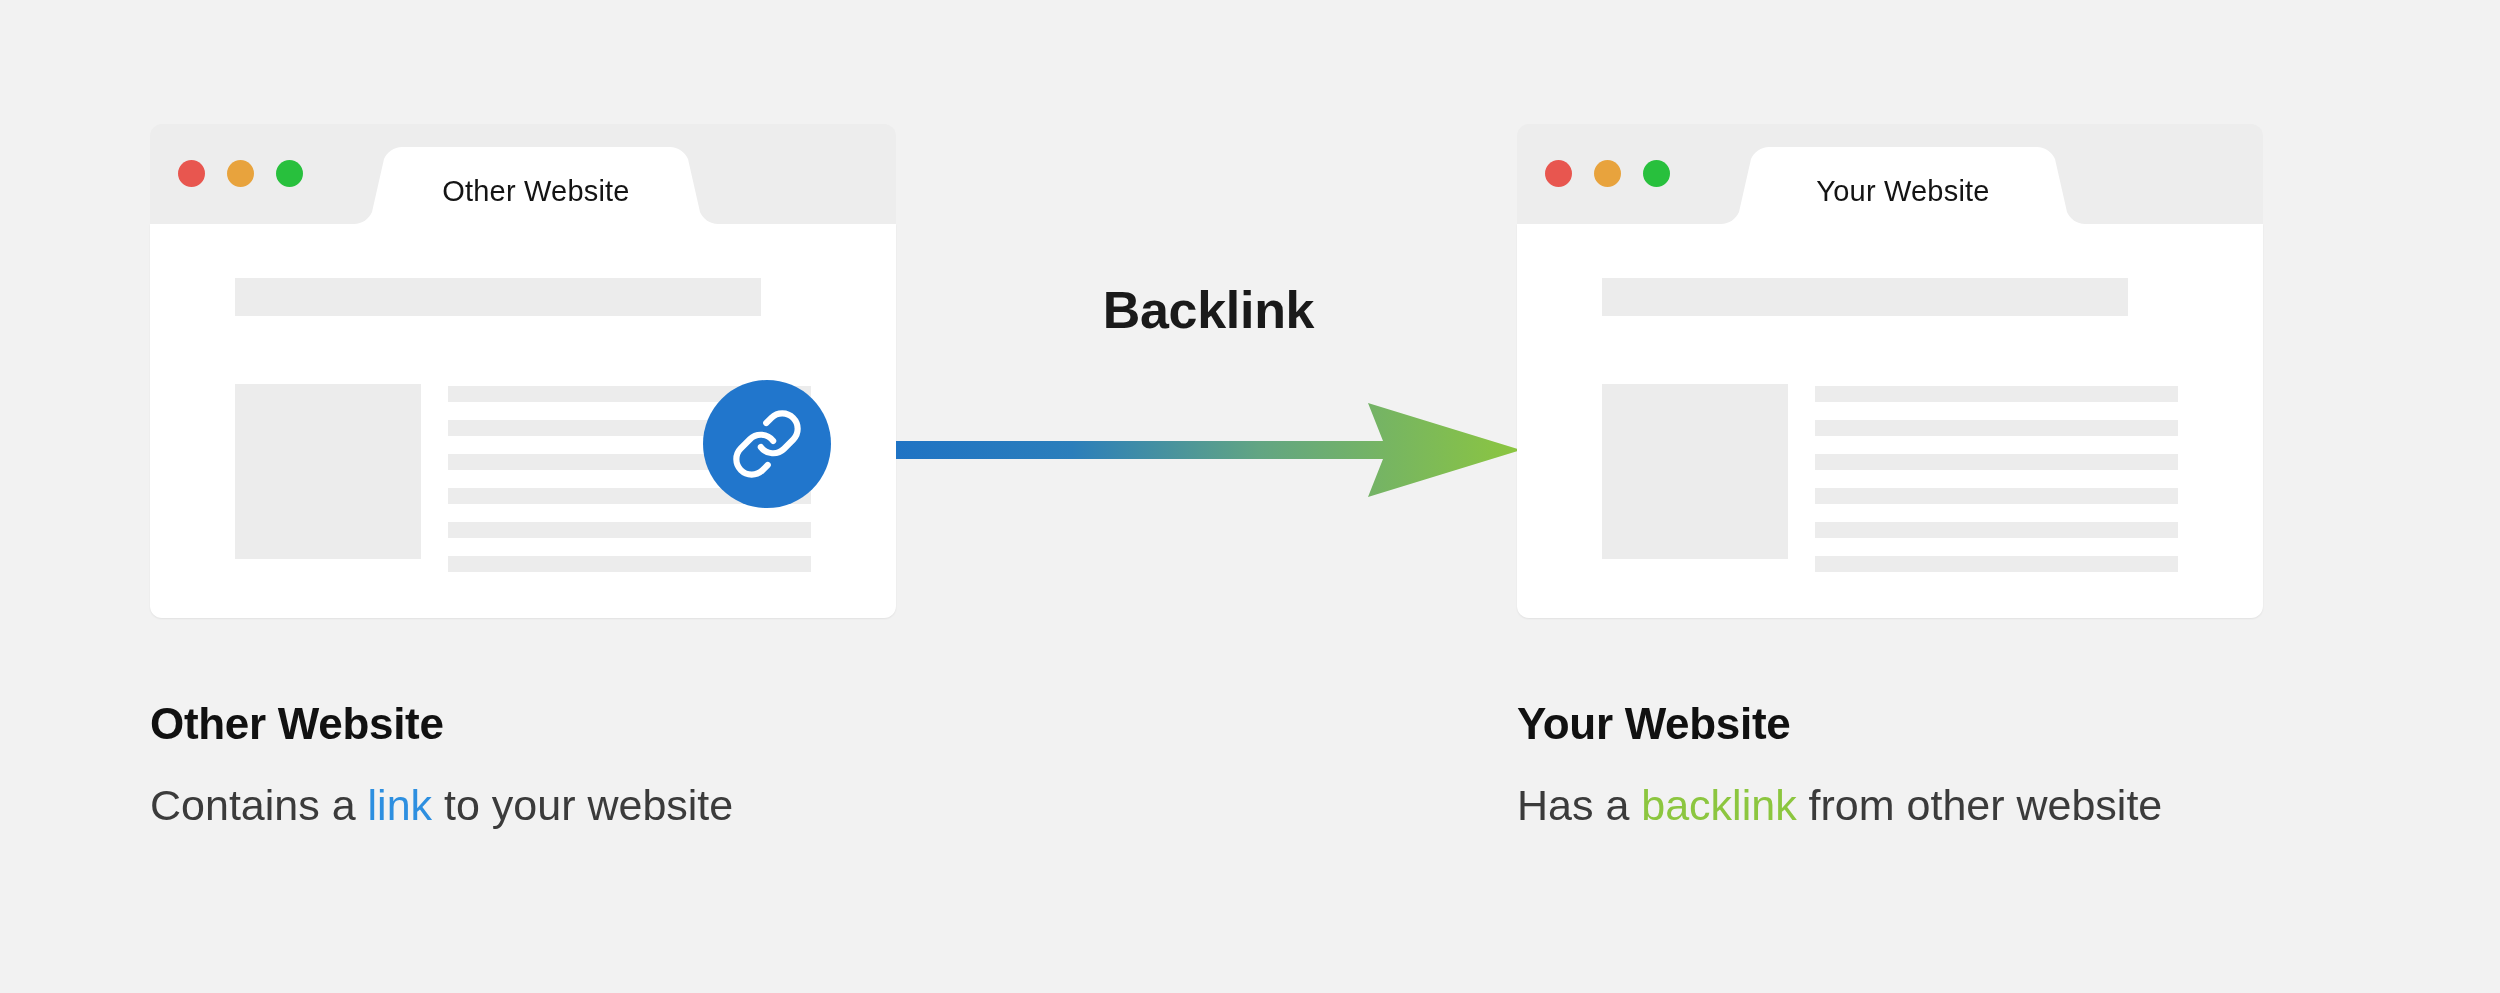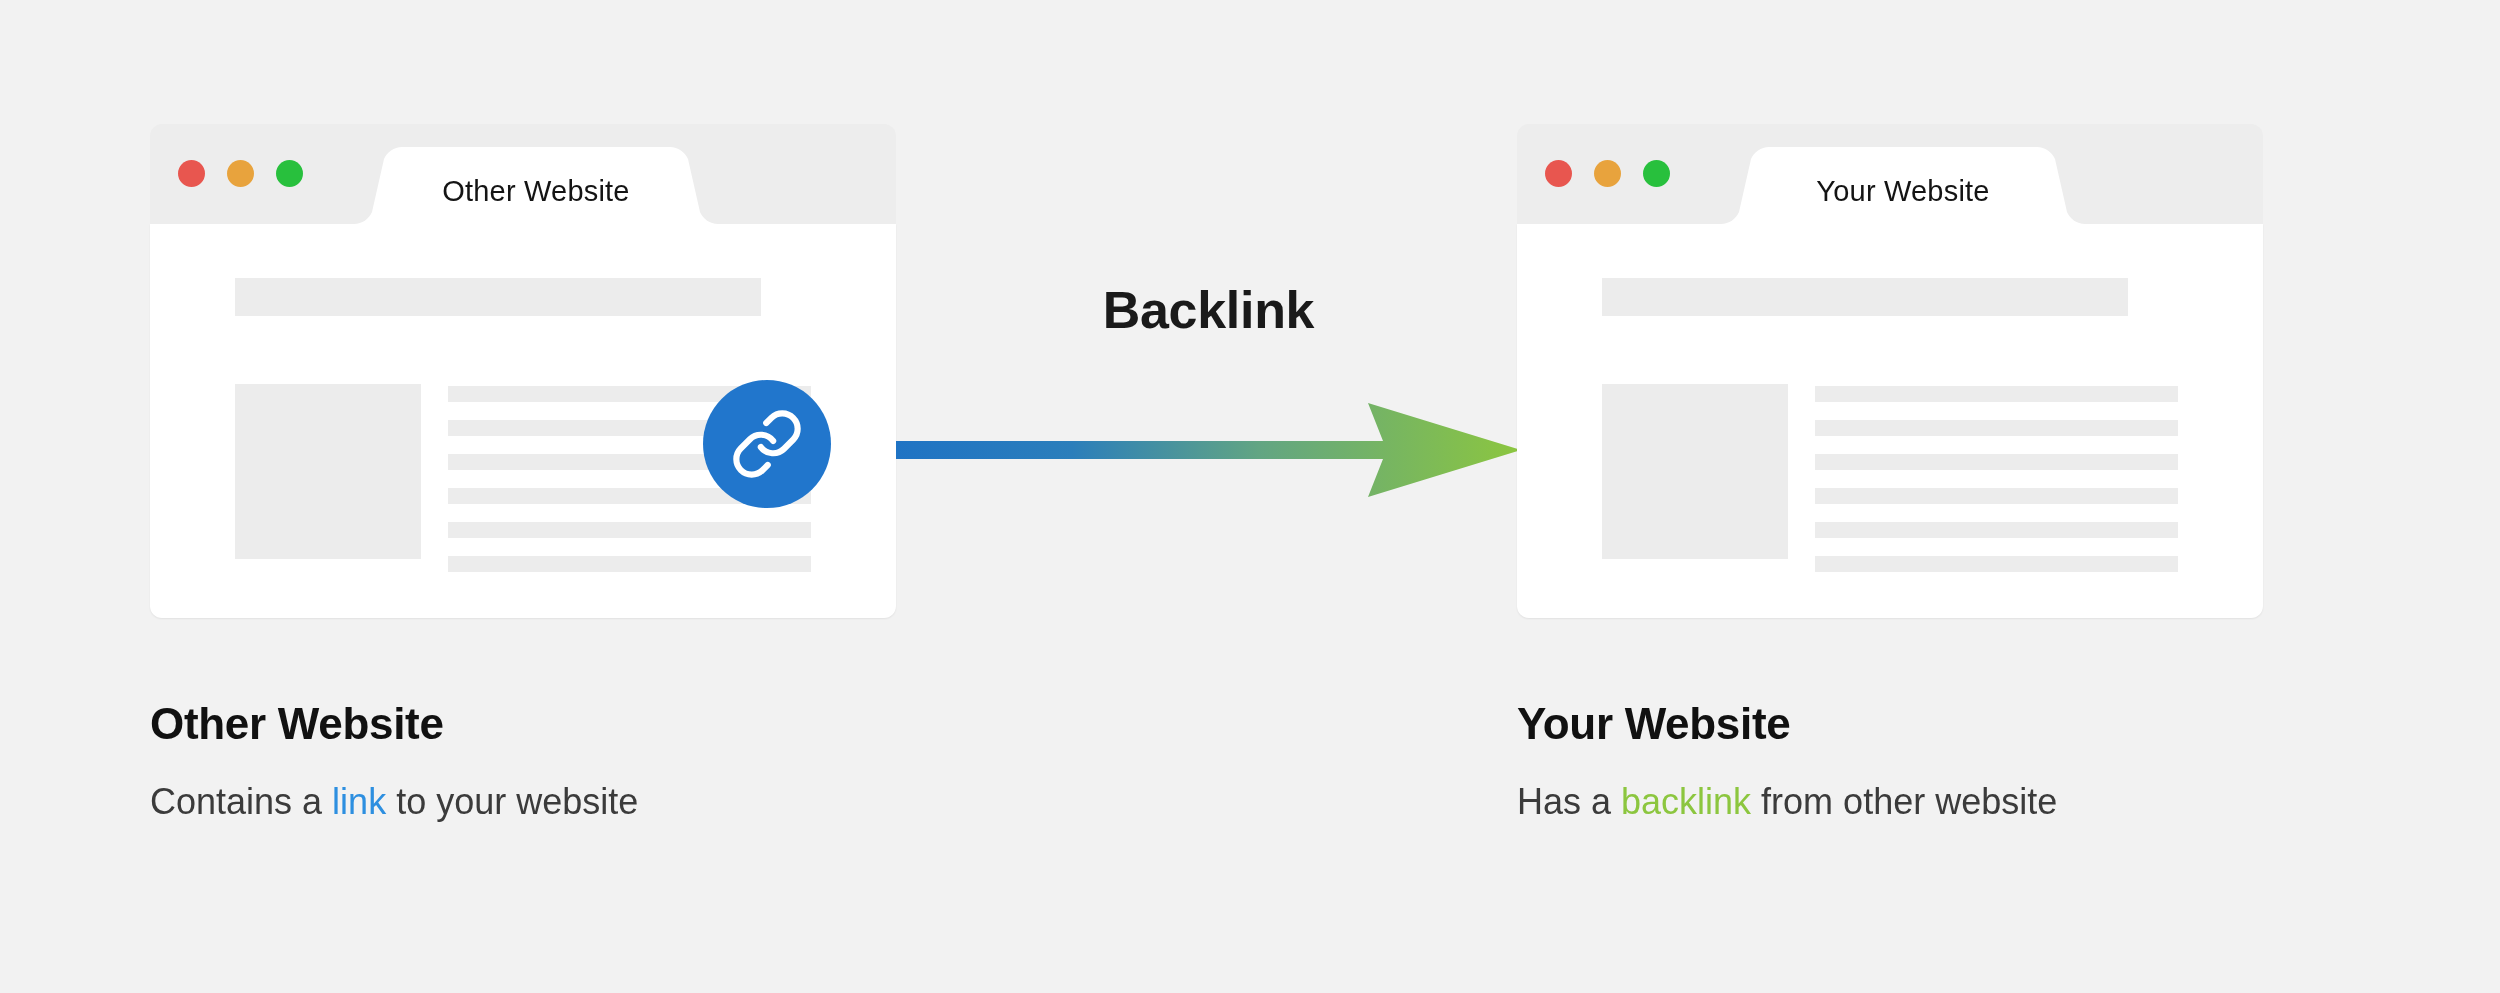--- a/index.html
+++ b/index.html
@@ -174,21 +174,21 @@
 
   .caption-title {
     font-size: 44px;
     font-weight: bold;
     color: #111111;
     letter-spacing: -.3px;
     line-height: 1.1;
   }
   .caption-sub {
     margin-top: 32px;
-    font-size: 36px;
+    font-size: 43px;
     color: #3b3b3b;
     font-weight: normal;
     line-height: 1.2;
   }
   .hl-blue  { color: #2d8fe0; }
   .hl-green { color: #8cc63f; }
 </style>
 </head>
 <body>
 

